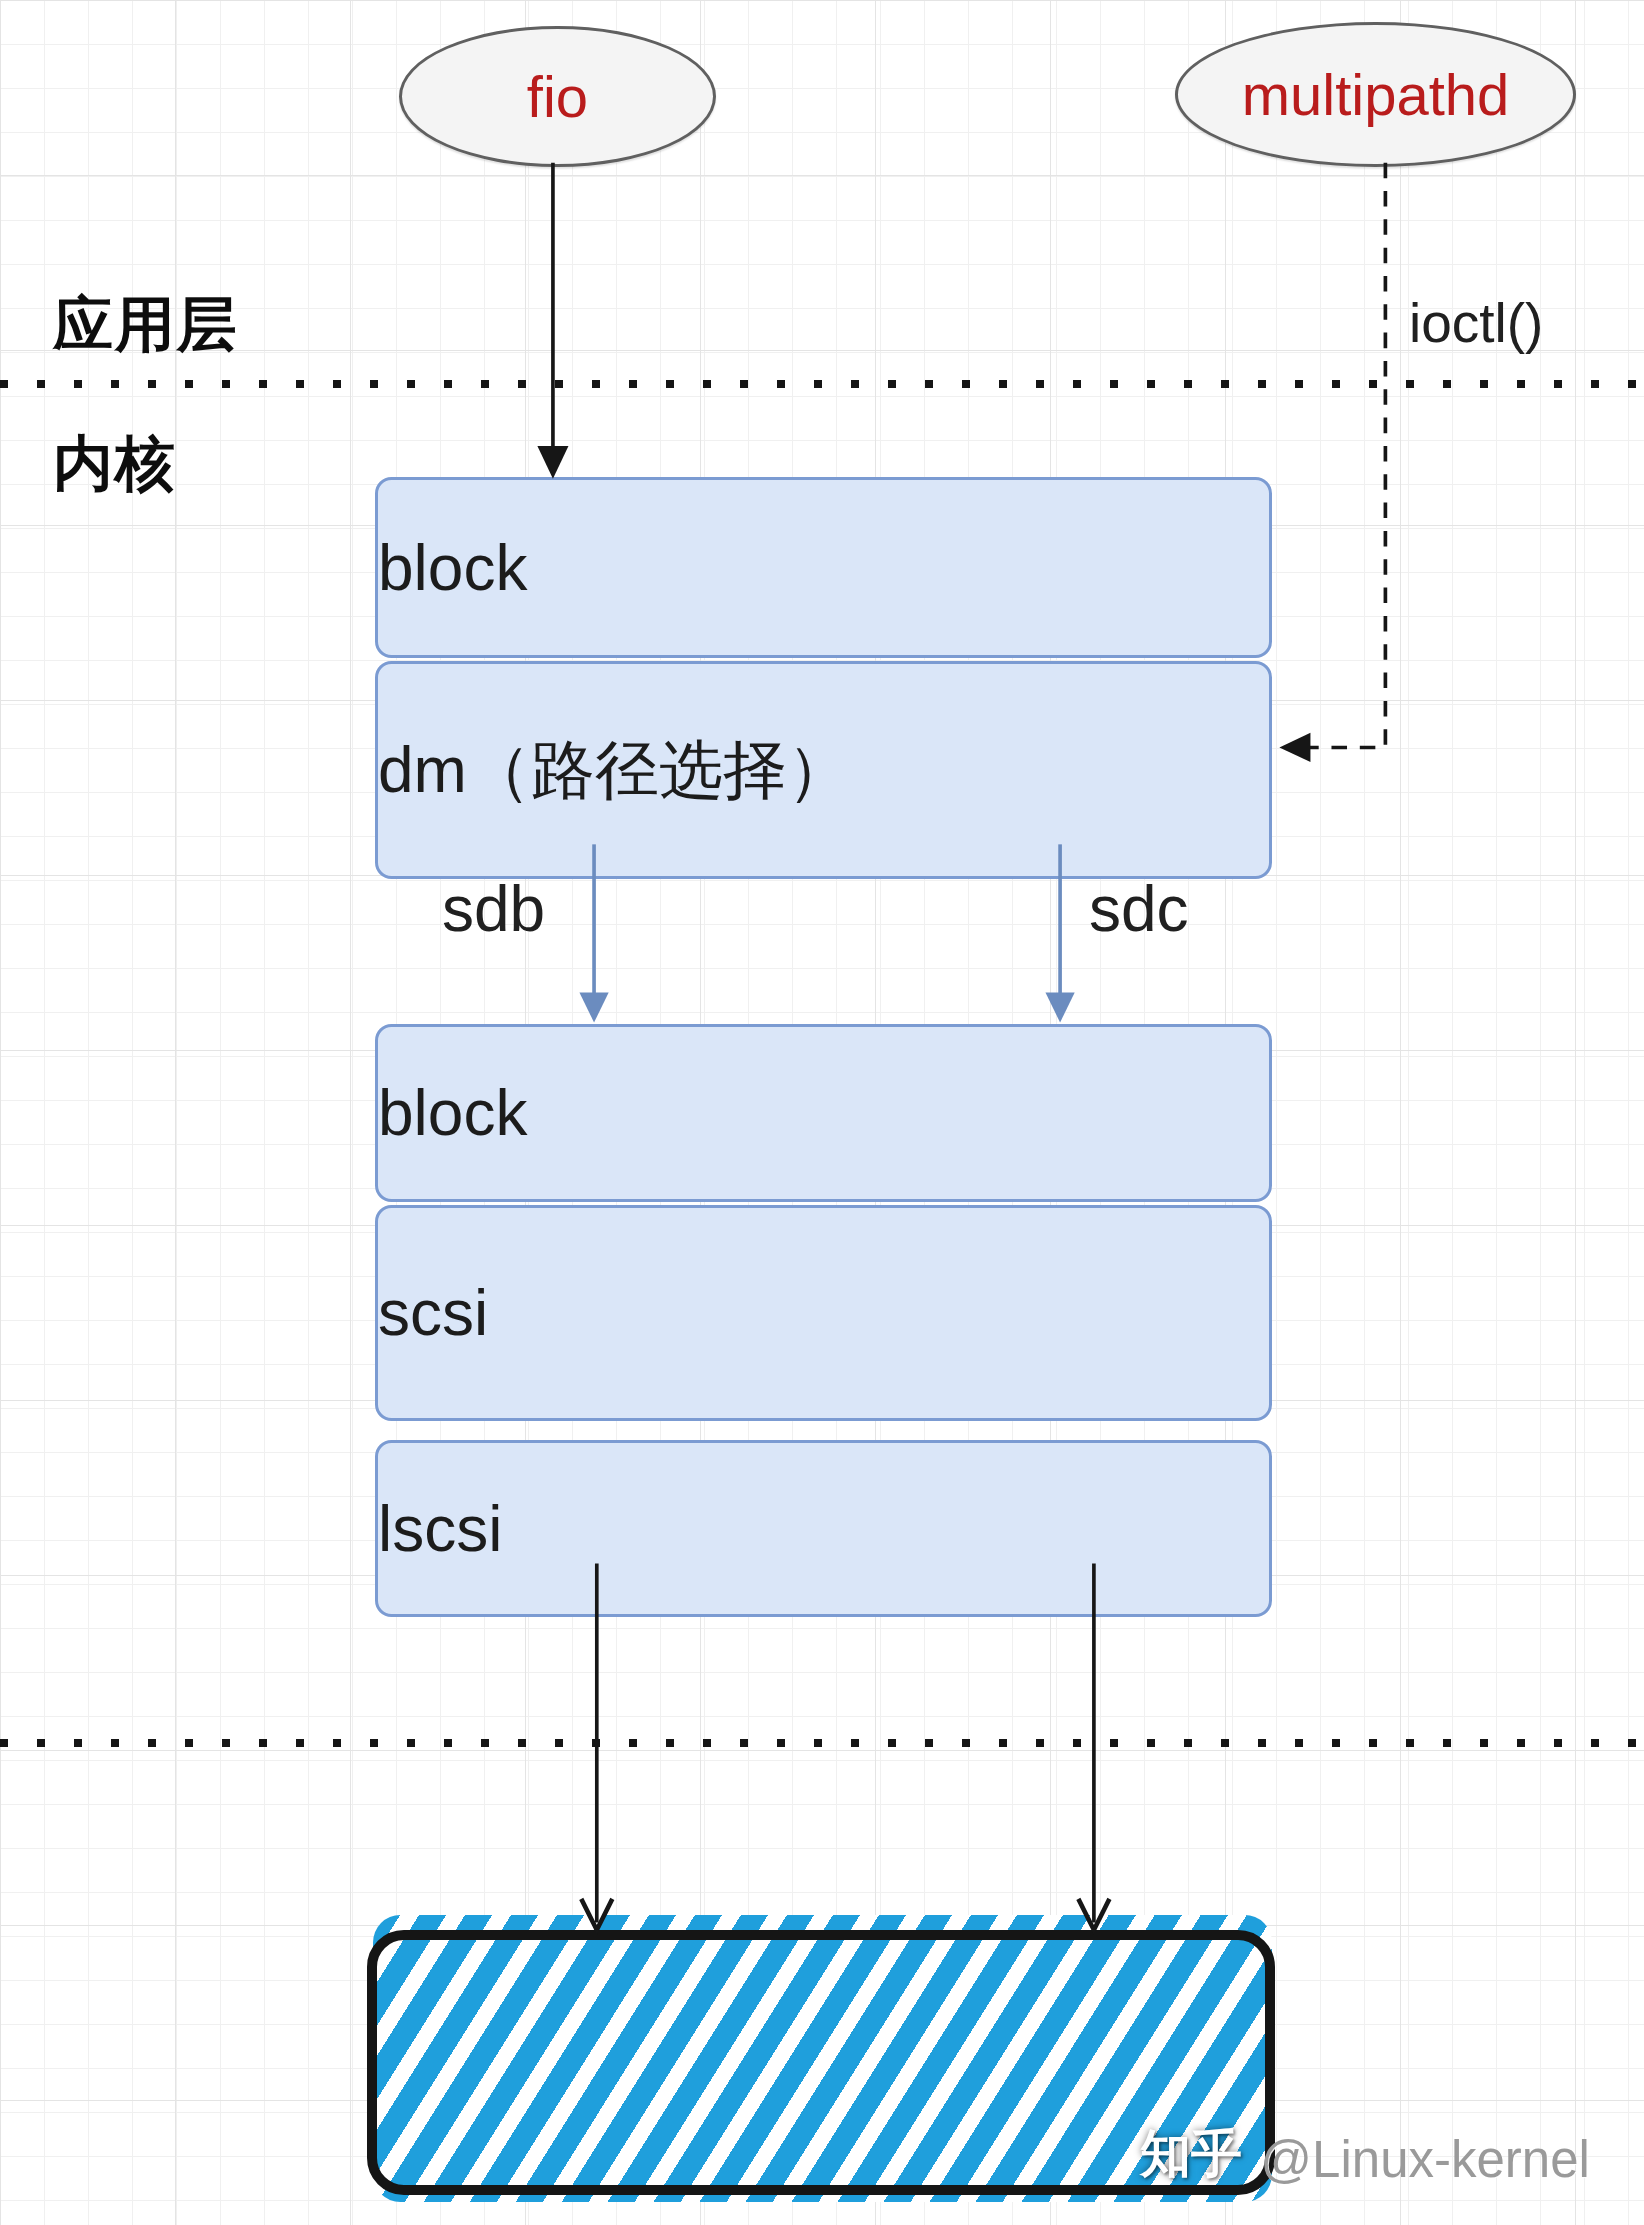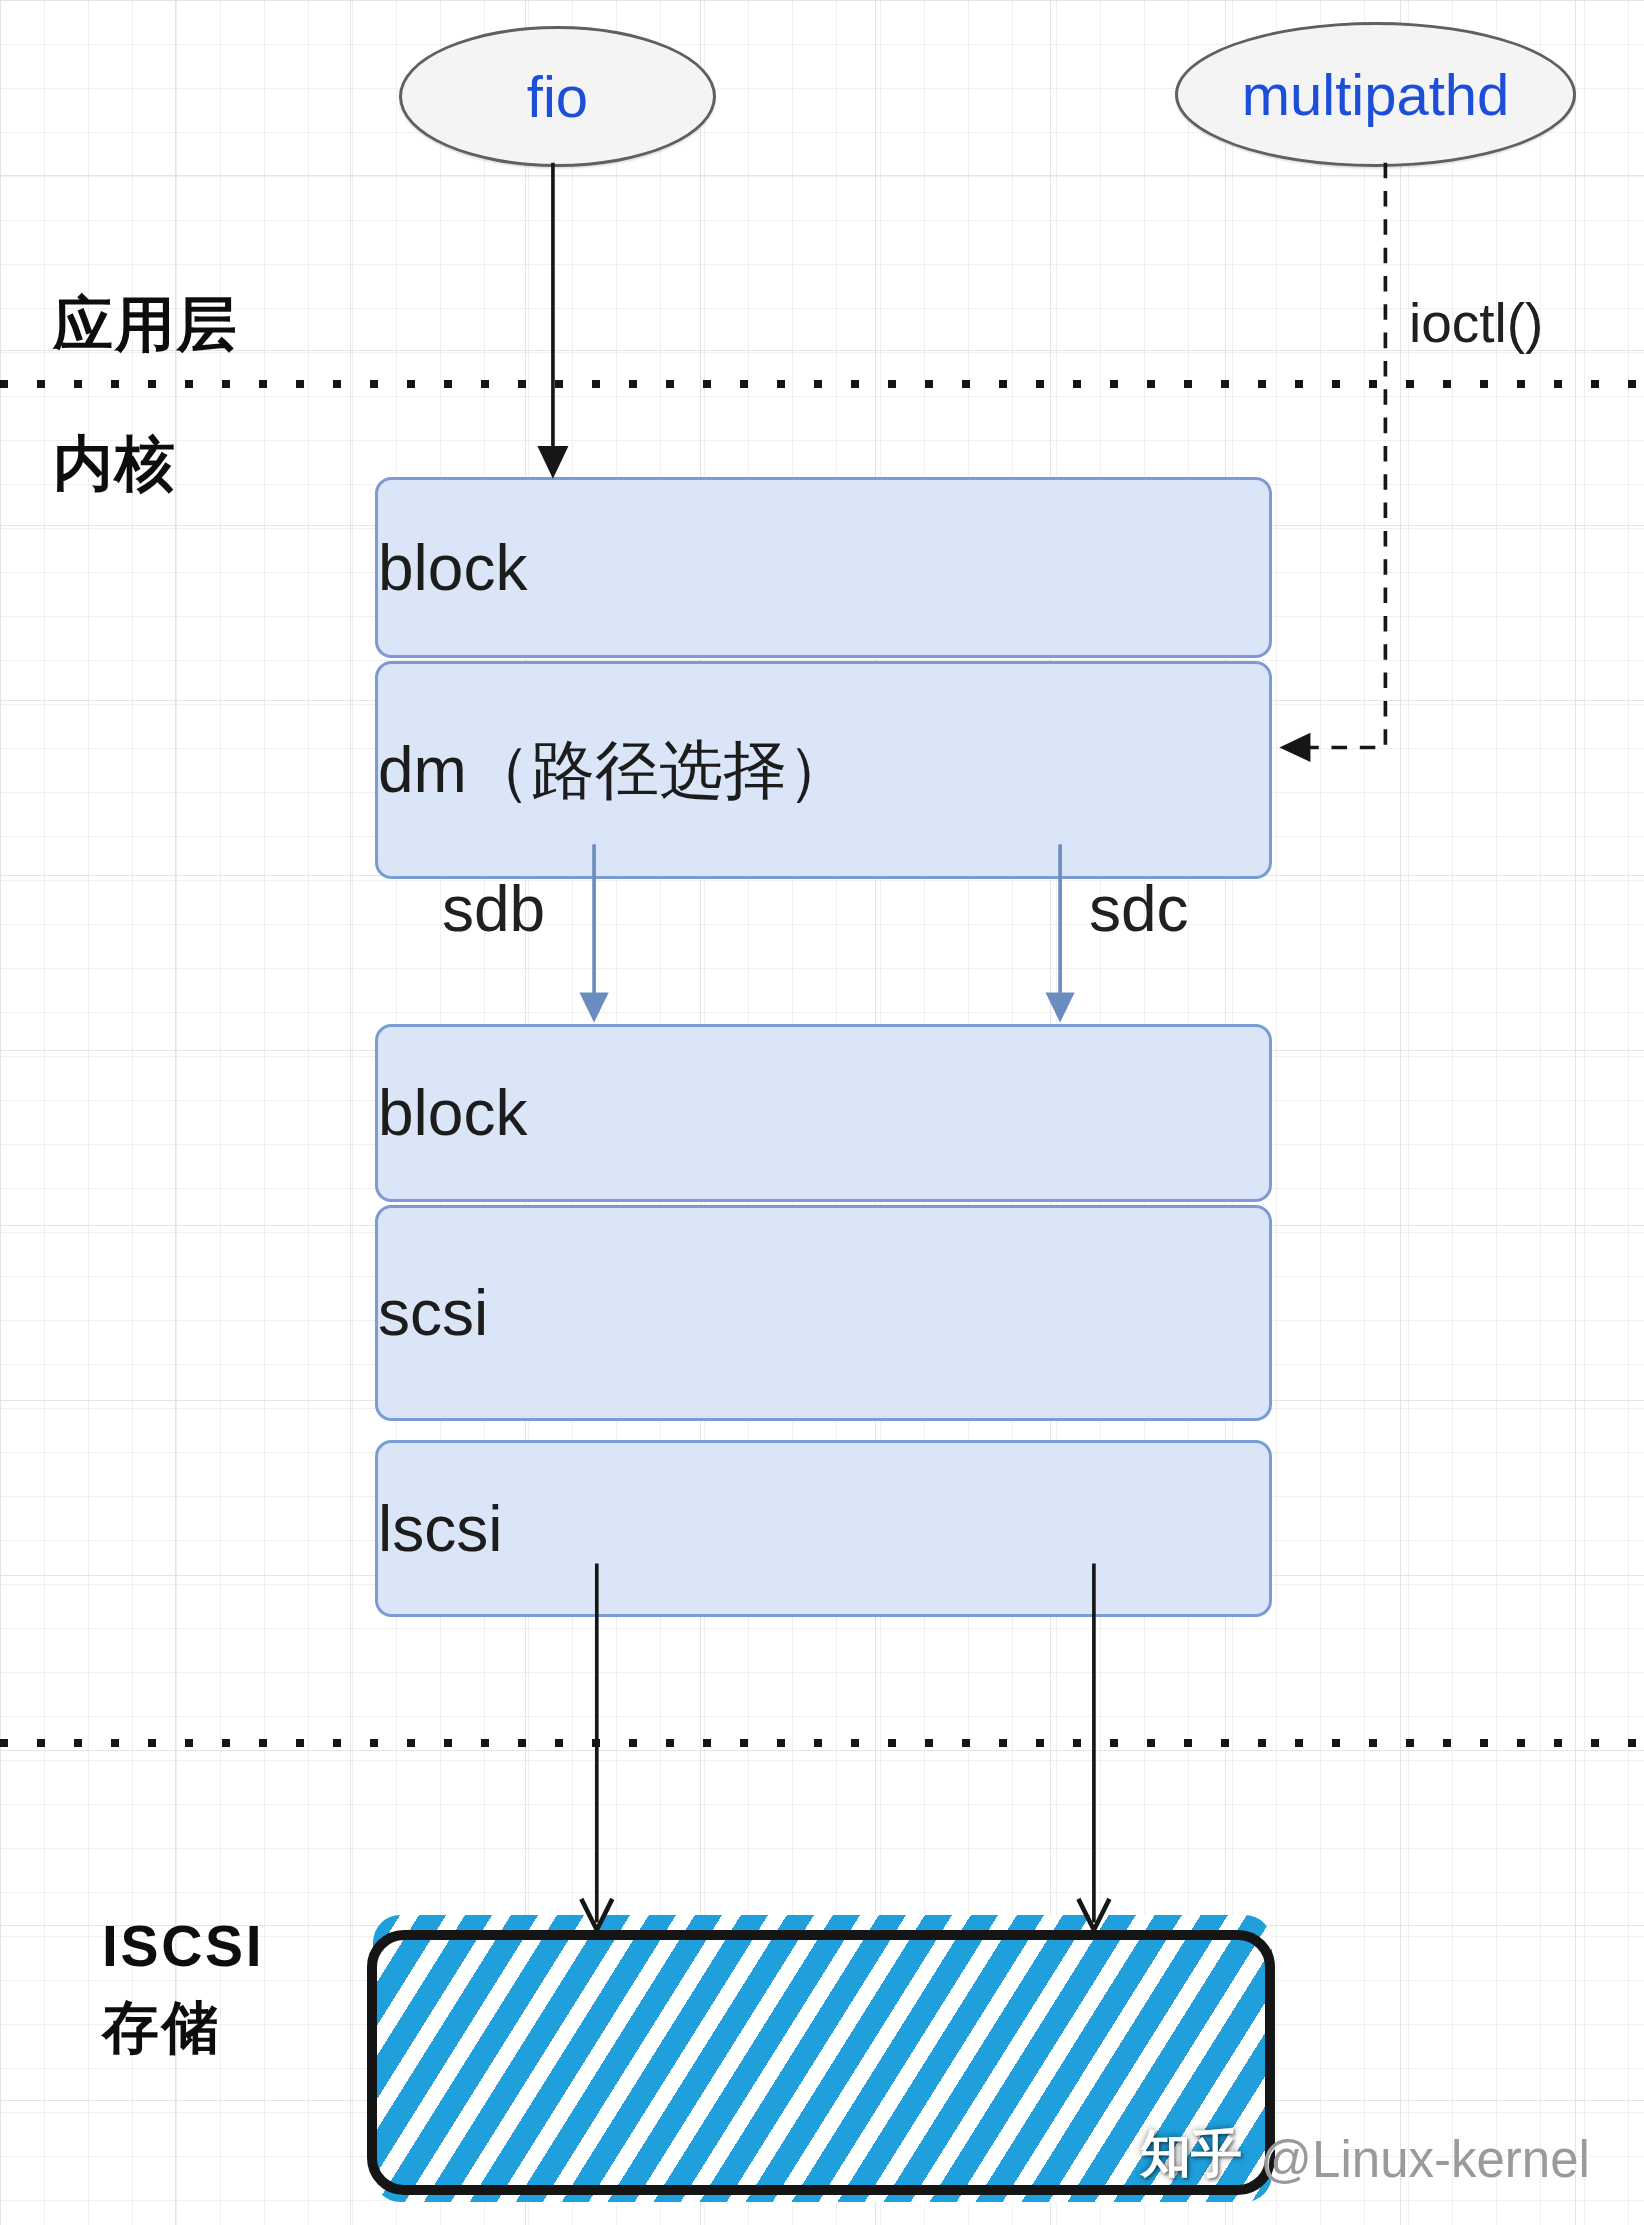--- a/index.html
+++ b/index.html
@@ -15,21 +15,21 @@
     background-size:175px 175px,175px 175px,44px 44px,44px 44px;
   }
   .dotline{
     position:absolute;left:0;width:1645px;height:8.2px;z-index:2;
     background:repeating-linear-gradient(90deg,#151515 0 8.2px,transparent 8.2px 37px);
   }
   .layer-label{position:absolute;font-weight:bold;font-size:60px;color:#0d0d0d;z-index:3;letter-spacing:1.8px;}
   .edge-label{position:absolute;font-size:57px;color:#202020;z-index:3;}
   .ellipse{
     position:absolute;z-index:4;background:#f4f4f4;border:3.7px solid #606060;border-radius:50%;
-    display:flex;align-items:center;justify-content:center;font-size:58px;color:#1d4ed8;
+    display:flex;align-items:center;justify-content:center;font-size:58px;color:#b91c1c;
     box-shadow:0 1.8px 1.8px rgba(0,0,0,0.12);
   }
   .node{
     position:absolute;left:375px;width:897px;z-index:4;box-sizing:border-box;
     background:#dae6f8;border:3.7px solid #7b9bd2;border-radius:16.4px;
     display:flex;align-items:center;justify-content:flex-start;font-size:64px;color:#1c1c1c;
   }
   .connectors{position:absolute;left:0;top:0;z-index:5;pointer-events:none;}
   .iscsi-stripes{
     position:absolute;left:373px;top:1915px;width:899px;height:287px;z-index:1;border-radius:27.4px;
@@ -81,24 +81,20 @@
   </div>
   <div class="node" style="top:1205px;height:216px">
     <span>scsi</span>
   </div>
   <div class="node" style="top:1440px;height:177px">
     <span>lscsi</span>
   </div>
 
   <div class="iscsi-stripes"></div>
   <div class="iscsi-border"></div>
-  <div class="storage-label">
-    <div>ISCSI</div>
-    <div>存储</div>
-  </div>
 
   <svg class="connectors" width="1645" height="2226" viewBox="0 0 1800 2436">
 
     <line x1="605" y1="178" x2="605" y2="496" stroke="#161616" stroke-width="4"></line>
     <polygon points="605,524 588,488 622,488" fill="#161616"></polygon>
 
     <path d="M1516 178 V818 H1424" fill="none" stroke="#161616" stroke-width="4" stroke-dasharray="17 14"></path>
     <polygon points="1400,818 1434,802 1434,834" fill="#161616"></polygon>
 
     <line x1="650" y1="924" x2="650" y2="1090" stroke="#6b8cbf" stroke-width="4"></line>

